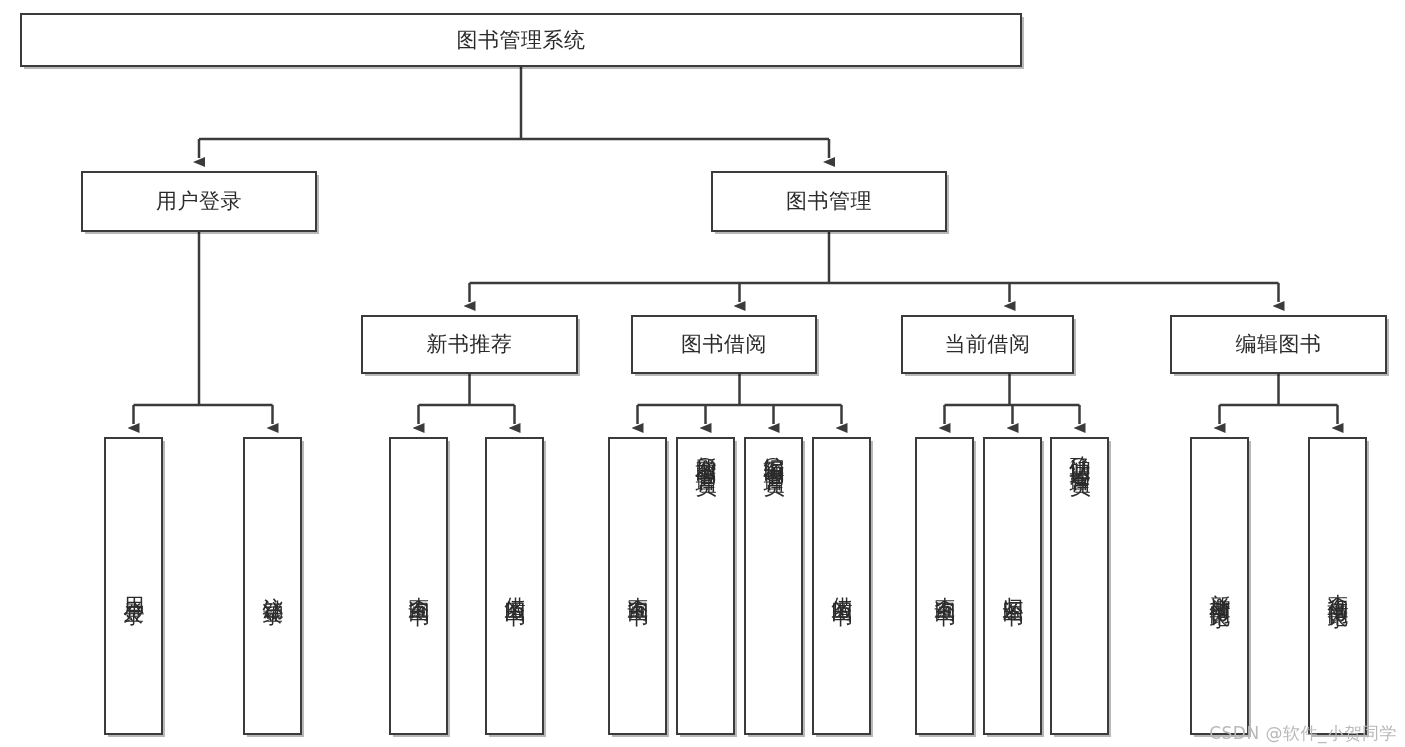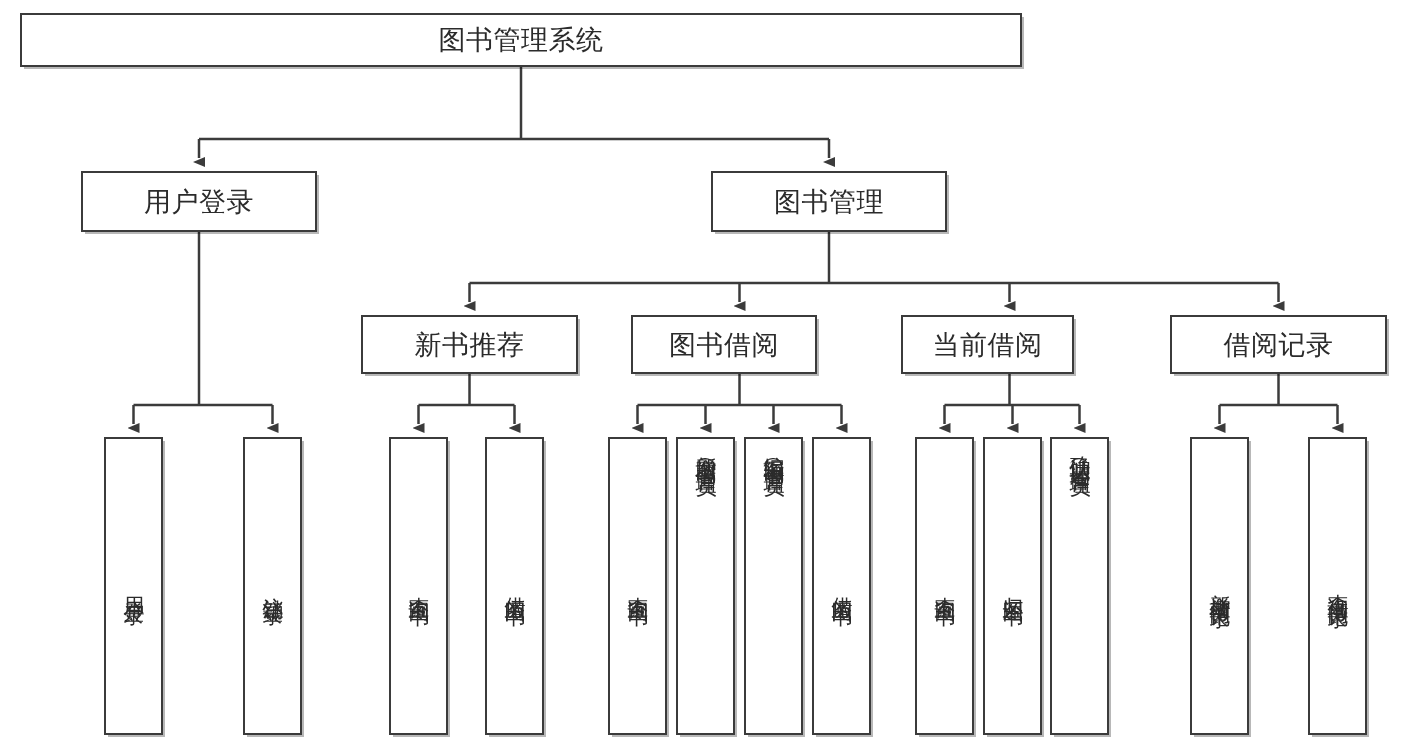--- a/index.html
+++ b/index.html
@@ -32,21 +32,21 @@
     box-sizing: border-box;
     background: #ffffff;
     border: 2px solid #3b3b3b;
     box-shadow: 3px 3px 0 -1px rgba(0,0,0,0.28);
     display: flex;
     align-items: center;
     justify-content: center;
     color: #2b2b2b;
   }
   .node .label {
-    font-size: 27px;
+    font-size: 21px;
     line-height: 1.25;
     letter-spacing: 0.5px;
     white-space: nowrap;
     color: #2b2b2b;
   }
   .node.leaf {
     align-items: flex-start;
     justify-content: center;
     padding-top: 0;
   }
@@ -135,21 +135,21 @@
       <div class="node" style="left: 361px; top: 315px; width: 217px; height: 59px;">
         <span class="label">新书推荐</span>
       </div>
       <div class="node" style="left: 631px; top: 315px; width: 186px; height: 59px;">
         <span class="label">图书借阅</span>
       </div>
       <div class="node" style="left: 901px; top: 315px; width: 173px; height: 59px;">
         <span class="label">当前借阅</span>
       </div>
       <div class="node" style="left: 1170px; top: 315px; width: 217px; height: 59px;">
-        <span class="label">借阅记录</span>
+        <span class="label">编辑图书</span>
       </div>
       <div class="node leaf center" style="left: 104px; top: 437px; width: 59px; height: 298px;">
         <span class="label">用户登录</span>
       </div>
       <div class="node leaf center" style="left: 243px; top: 437px; width: 59px; height: 298px;">
         <span class="label">注销登录</span>
       </div>
       <div class="node leaf center" style="left: 389px; top: 437px; width: 59px; height: 298px;">
         <span class="label">查询图书</span>
       </div>
@@ -178,13 +178,14 @@
         <span class="label">确认归还（管理员）</span>
       </div>
       <div class="node leaf center" style="left: 1190px; top: 437px; width: 59px; height: 298px;">
         <span class="label">新增借阅记录</span>
       </div>
       <div class="node leaf center" style="left: 1308px; top: 437px; width: 59px; height: 298px;">
         <span class="label">查询借阅记录</span>
       </div>
     </div>
 
+  <div class="watermark">CSDN @软件_小贺同学</div>
 </div>
 
 </body></html>

